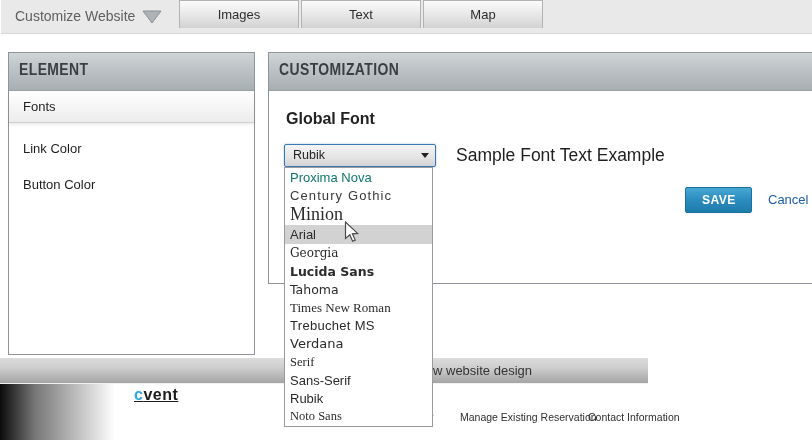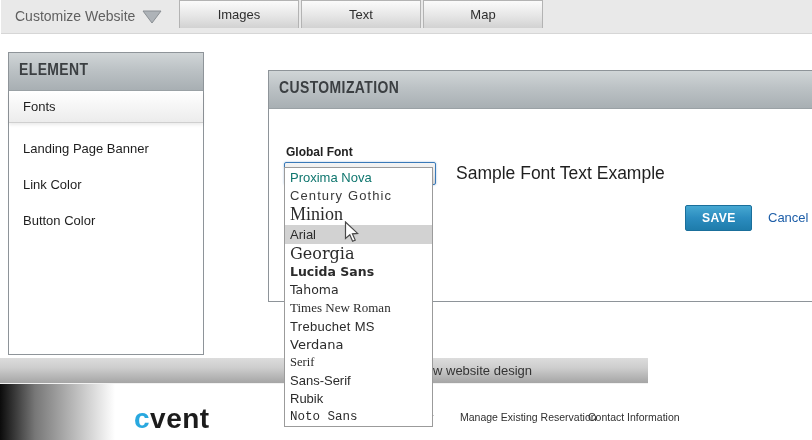--- a/index.html
+++ b/index.html
@@ -16,37 +16,37 @@
   .tabs { position:absolute; left:178px; top:0; height:33px; display:flex; }
   .tab { width:120px; height:28px; margin-right:2px; text-align:center; line-height:27px;
          font-size:13px; color:#2e2e2e; border:1px solid #b3b3b3; border-bottom:none;
          background:linear-gradient(#fbfbfb,#e6e6e6 55%,#d2d2d2); cursor:pointer; }
   .tab.active { height:33px; line-height:36px;
          background:linear-gradient(#979797,#c9c9c9 40%,#ededed);
          border-color:#9a9a9a; }
 
   
   .panel { position:absolute; background:#fff; border:1px solid #8e9499; }
-  .panel-left  { left:8px;  top:52px; width:196px; height:303px; }
-  .panel-right { left:268px; top:52px; width:545px; height:232px;margin-top:18px; }
+  .panel-left  { left:8px;  top:52px; width:247px; height:303px; }
+  .panel-right { left:268px; top:52px; width:545px; height:232px; }
   .panel-header { height:38px; background:linear-gradient(#d0d5d7,#bcc2c5 45%,#a8afb3);
                   border-bottom:1px solid #9aa1a5; position:relative; }
   .panel-header span { position:absolute; left:10px; top:7px; font-size:17px; font-weight:bold;
                   color:#3b3f42; letter-spacing:0.5px; transform:scaleX(0.82);
                   transform-origin:left center; white-space:nowrap; }
 
   .el-selected { height:32px; line-height:32px; padding-left:14px; font-size:13px; color:#1e1e1e;
                  background:linear-gradient(#ffffff,#ececec); border-bottom:1px solid #cfcfcf;
                  box-shadow:0 2px 3px rgba(0,0,0,0.08); cursor:pointer; }
   .el-list { padding-top:8px; }
   .el-item { height:36px; line-height:36px; padding-left:14px; font-size:13px; color:#1e1e1e;
              cursor:pointer; }
 
   
-  .global-font { position:absolute; left:17px; top:74px; font-size:12px; font-weight:bold; color:#222; }
+  .global-font { position:absolute; left:17px; top:57px; font-size:16px; font-weight:bold; color:#222; }
   .font-select { position:absolute; left:15px; top:91px; width:152px; height:23px;
                  border:1px solid #3979b8; border-radius:2px;
                  background:linear-gradient(#f4f4f4,#e4e4e4 60%,#d3d3d3);
                  box-shadow:0 0 2px rgba(70,130,190,0.55); cursor:pointer; }
   .font-select .val { position:absolute; left:8px; top:0; line-height:21px; font-size:12.5px; color:#222; }
   .font-select .arr { position:absolute; right:6px; top:8px; width:0; height:0;
                  border-left:4px solid transparent; border-right:4px solid transparent;
                  border-top:5px solid #222; }
   .sample-text { position:absolute; left:187px; top:91px; line-height:23px; font-size:17.5px; color:#1f1f1f; }
   .save-btn { position:absolute; left:416px; top:134px; width:67px; height:26px; border:1px solid #1a6f9b;
@@ -59,41 +59,41 @@
   
   .dropdown { position:absolute; left:284px; top:167px; width:149px; height:260px;
               background:#fff; border:1px solid #9b9b9b; z-index:40; display:flex; flex-direction:column; }
   .dd-item { flex:1; display:flex; align-items:center; padding-left:5px; font-size:13px;
              color:#2b2b2b; cursor:pointer; white-space:nowrap; }
   .dd-item.selected { background:#d2d2d2; }
   .f-proxima  { font-family:"Liberation Sans", sans-serif; color:#0f766e; }
   .f-gothic   { font-family:"Liberation Sans", sans-serif; letter-spacing:1.1px; color:#3a3a3a; }
   .f-minion   { font-family:Liberation Serif, serif; font-size:18px; }
   .f-arial    { font-family:"Liberation Sans", sans-serif; }
-  .f-georgia  { font-family:"DejaVu Serif", serif; font-size:16px; }
+  .f-georgia  { font-family:"DejaVu Serif", serif; font-size:12px; }
   .f-lucida   { font-family:"DejaVu Sans", sans-serif; font-weight:bold; font-size:12.5px; }
   .f-tahoma   { font-family:"DejaVu Sans", sans-serif; font-size:12.5px; }
   .f-times    { font-family:"Liberation Serif", serif; }
   .f-trebuchet{ font-family:"Liberation Sans", sans-serif; letter-spacing:0.3px; }
   .f-verdana  { font-family:"DejaVu Sans", sans-serif; font-size:13px; }
   .f-serif    { font-family:"Liberation Serif", serif; font-size:12.5px; }
   .f-sansserif{ font-family:"Liberation Sans", sans-serif; }
   .f-rubik    { font-family:"Liberation Sans", sans-serif; }
-  .f-noto     { font-family:Liberation Mono, monospace; font-size:12.5px;text-align:center; }
+  .f-noto     { font-family:Liberation Serif, serif; font-size:12.5px;text-align:center; }
 
   
   .preview-bar { position:absolute; left:0; top:358px; width:648px; height:26px;
                  background:linear-gradient(#dcdcdc,#cdcdcd 40%,#a5a5a5);
                  border-bottom:1px solid #f2f2f2; }
   .preview-bar span { position:absolute; left:433px; top:0; line-height:25px; font-size:13px; color:#333; }
   .footer { position:absolute; left:0; top:384px; width:812px; height:56px; background:#fff; }
   .footer-fade { position:absolute; left:0; top:0; width:240px; height:56px;
                  background:linear-gradient(to right,#0b0b0b,#777777 35px,#ffffff 115px); }
-  .logo { position:absolute; left:134px; top:19px; font-size:28px; font-weight:bold;
-          letter-spacing:0.5px; color:#1c1c1c; }
+  .logo { position:absolute; left:134px; top:2px; font-size:16px; font-weight:bold;
+          letter-spacing:0.5px; color:#1c1c1c;text-decoration:underline; }
   .logo .c { color:#29a8df; }
   .foot-link { position:absolute; top:27px; font-size:10.5px; color:#2f2f2f; cursor:pointer; }
   .fl-0 { left:430px; } .fl-1 { left:460px; } .fl-2 { left:588px; }
 
   .cursor { position:absolute; left:344px; top:221px; z-index:60; }
 </style>
 </head>
 <body>
 
 <div class="stage">
@@ -109,21 +109,20 @@
       <div class="tab">Map</div>
     </div>
   </div>
 
   <div class="panel panel-left">
     <div class="panel-header">
       <span>ELEMENT</span>
     </div>
     <div class="el-selected">Fonts</div>
     <div class="el-list">
-      <div class="el-item">Landing Page Banner</div>
       <div class="el-item">Link Color</div>
       <div class="el-item">Button Color</div>
     </div>
   </div>
 
   <div class="panel panel-right">
     <div class="panel-header">
       <span>CUSTOMIZATION</span>
     </div>
     <div class="global-font">Global Font</div>

